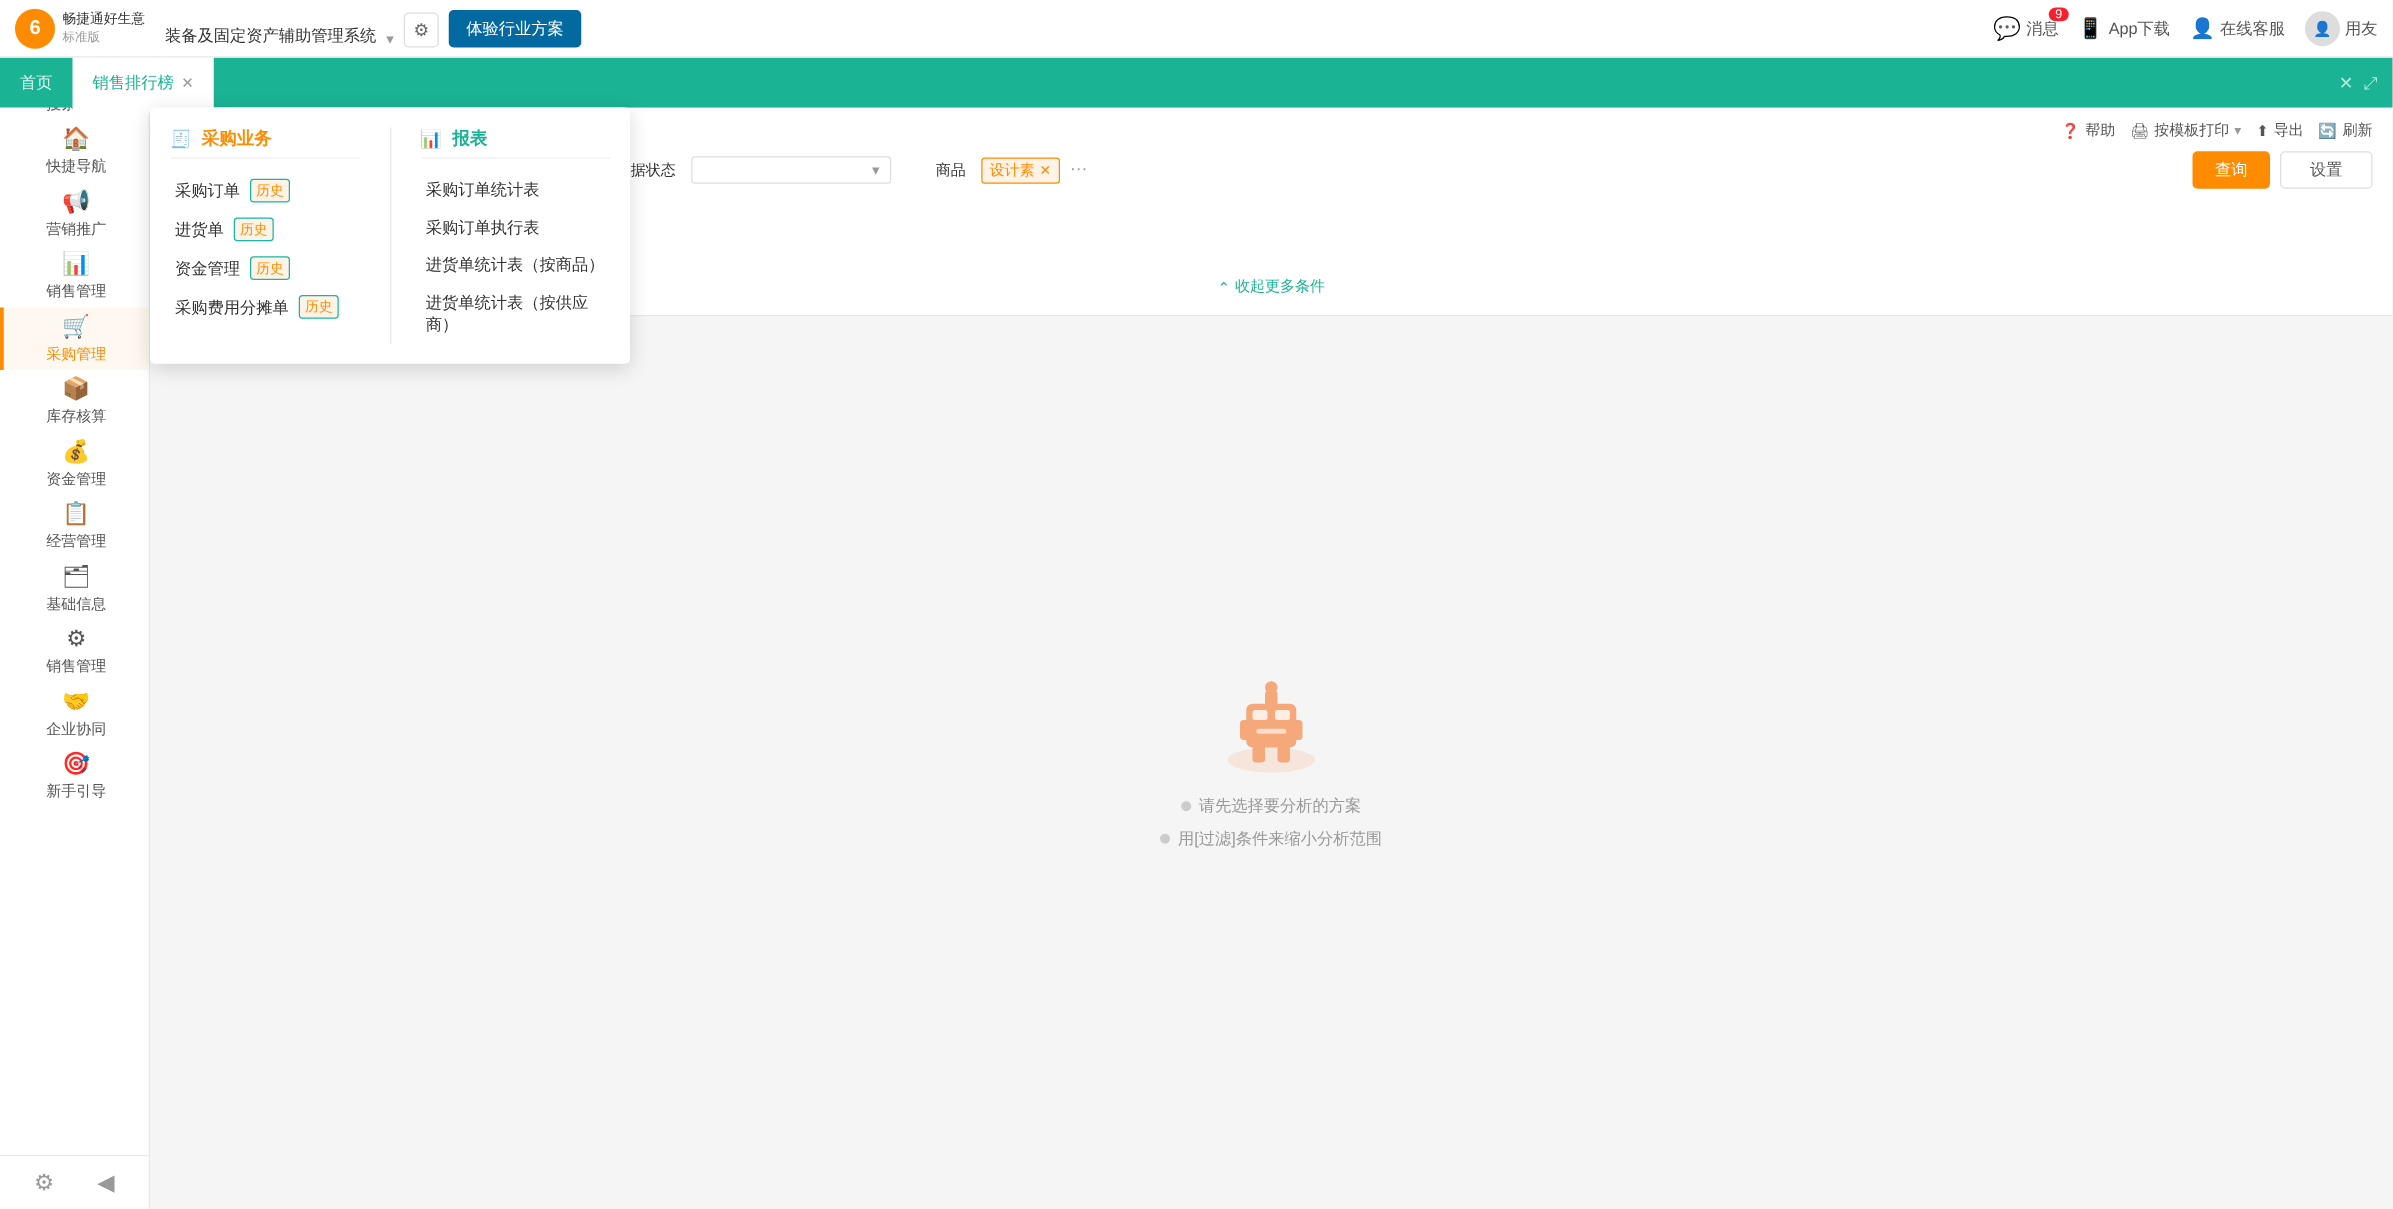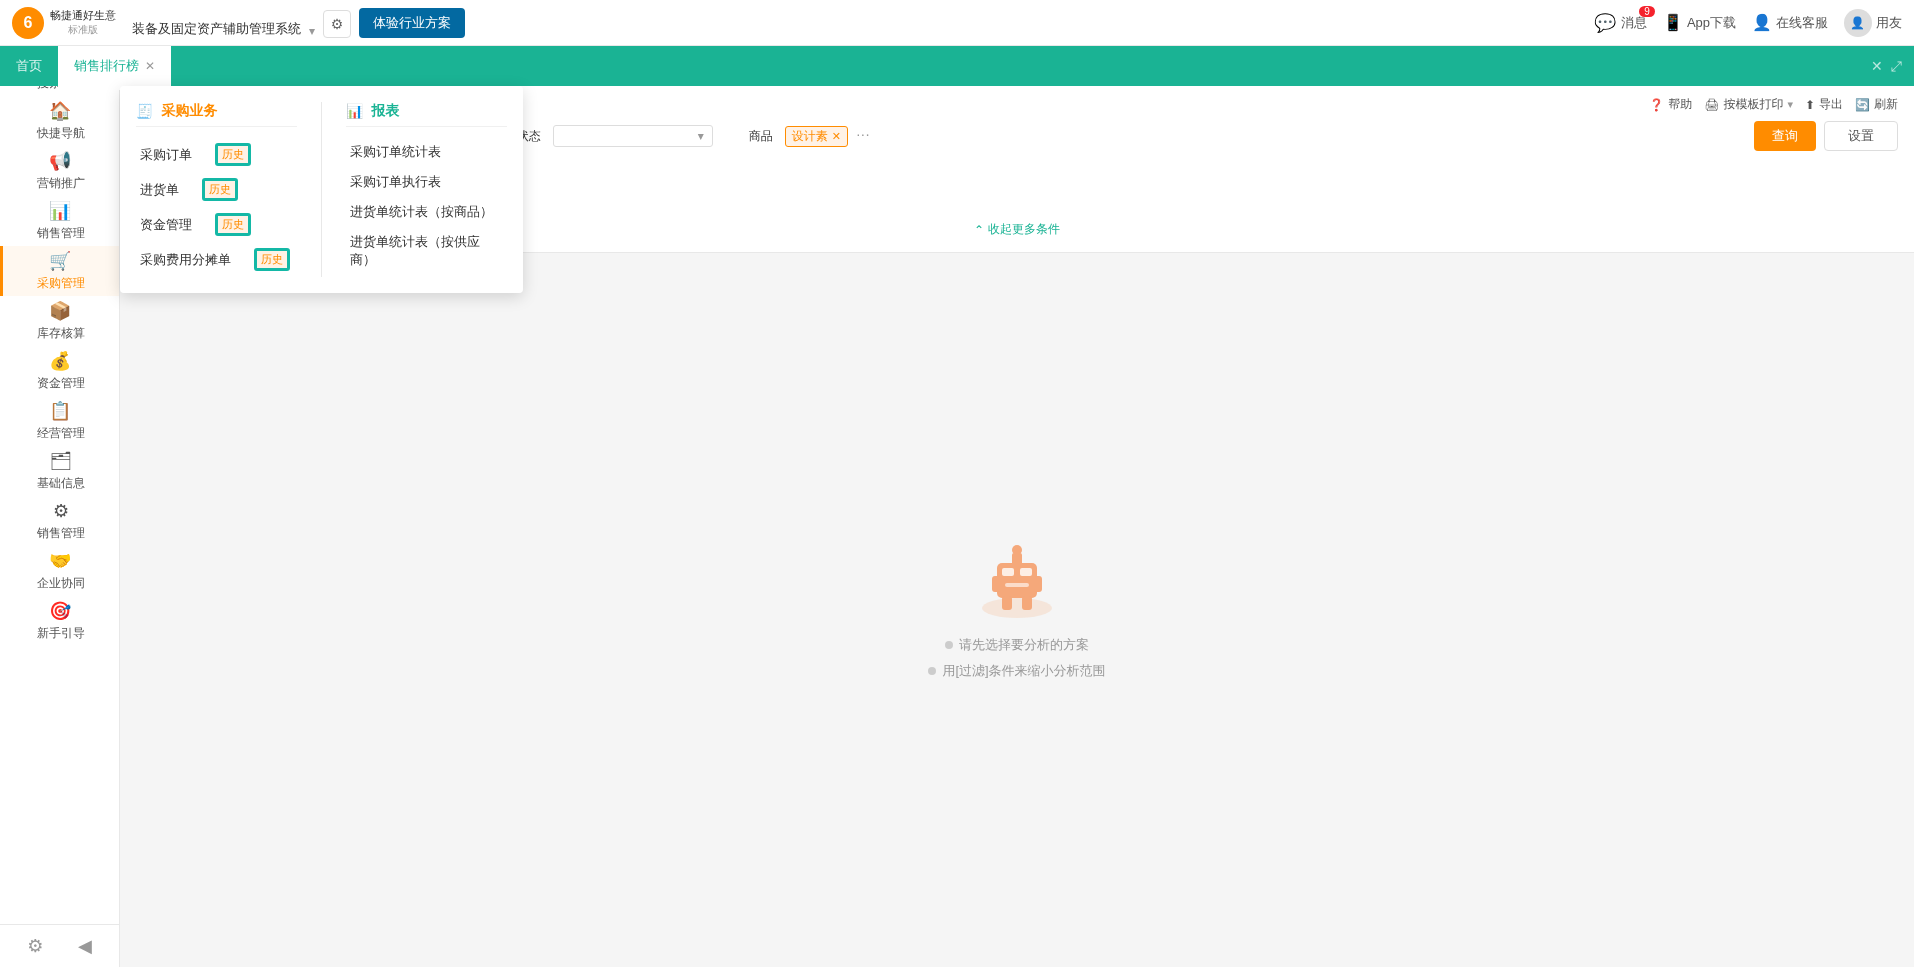--- a/index.html
+++ b/index.html
@@ -24,21 +24,21 @@
       gap: 6px;
     }
     .logo-icon {
       width: 32px; height: 32px;
       background: #ff8c00;
       border-radius: 50%;
       display: flex; align-items: center; justify-content: center;
       color: white; font-size: 16px; font-weight: bold;
     }
     .logo-text { font-size: 11px; color: #333; line-height: 1.3; }
-    .logo-sub { font-size: 10px; color: #999; text-align: center; }
+    .logo-sub { font-size: 10px; color: #999; }
     .system-title {
       flex: 1;
       display: flex;
       align-items: flex-end;
       gap: 8px;
       margin-left: 0;
     }
     .system-name { font-size: 13px; color: #333; }
     .system-arrow { color: #999; font-size: 12px; }
     .gear-btn {
@@ -298,30 +298,30 @@
       font-weight: 600;
       color: #ff8c00;
       margin-bottom: 10px;
       padding-bottom: 6px;
       border-bottom: 1px solid #f0f0f0;
     }
     .menu-section-title.report { color: #1ab394; }
     .menu-item {
       display: flex;
       align-items: center;
-      gap: 23px;
+      gap: 8px;
       padding: 6px 4px;
       cursor: pointer;
       color: #333;
       font-size: 13px;
     }
     .history-badge {
       background: #fff2e6;
       color: #ff8c00;
-      border: 3px solid #14b8a6;
+      border: 1px solid #14b8a6;
       border-radius: 3px;
       padding: 1px 4px;
       font-size: 11px;
     }
 
     .divider { width: 1px; background: #e8e8e8; margin: 0 4px; }
   </style>
 </head>
 <body>
 

